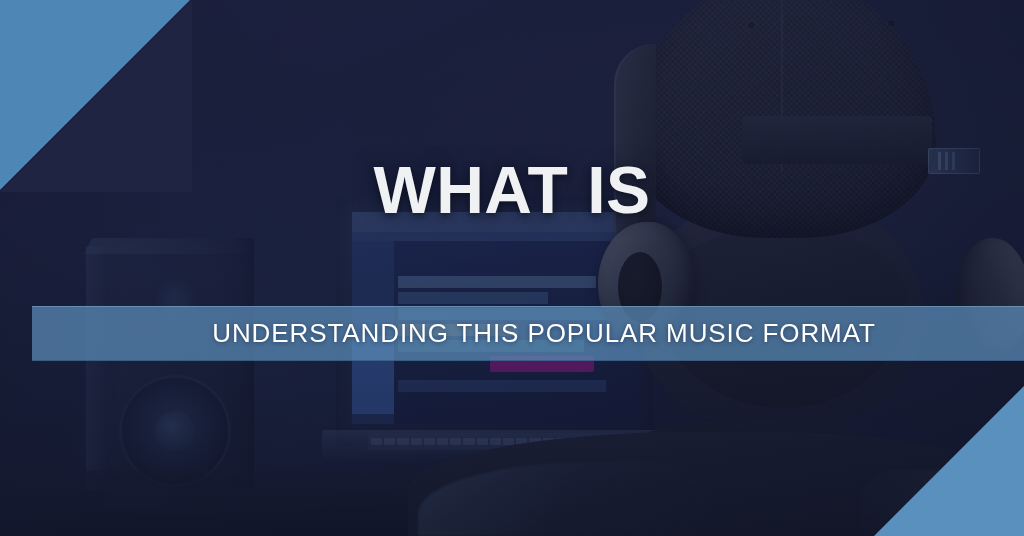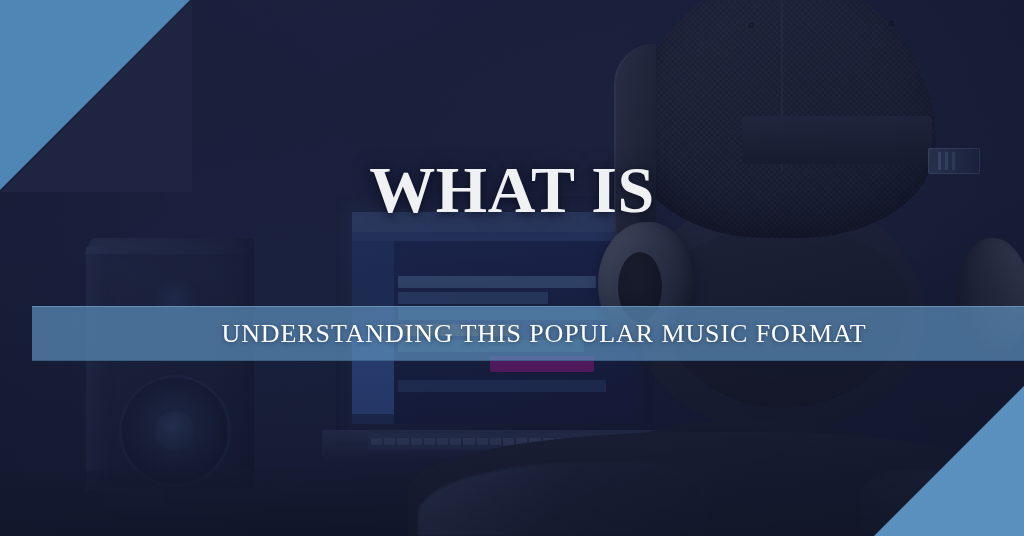--- a/index.html
+++ b/index.html
@@ -9,21 +9,21 @@
     background: #0f1322;
   }
   * { box-sizing: border-box; }
 
   .banner {
     position: relative;
     width: 1024px;
     height: 536px;
     overflow: hidden;
     background: #1e2441;
-    font-family: Liberation Serif, serif;
+    font-family: Liberation Sans, sans-serif;
     user-select: none;
   }
 
   
   .photo {
     position: absolute;
     inset: 0;
     background:
       radial-gradient(ellipse 60% 50% at 72% 30%, rgba(40,48,80,0.55) 0%, rgba(20,24,45,0) 70%),
       radial-gradient(ellipse 45% 60% at 22% 62%, rgba(34,52,90,0.50) 0%, rgba(18,22,42,0) 72%),

